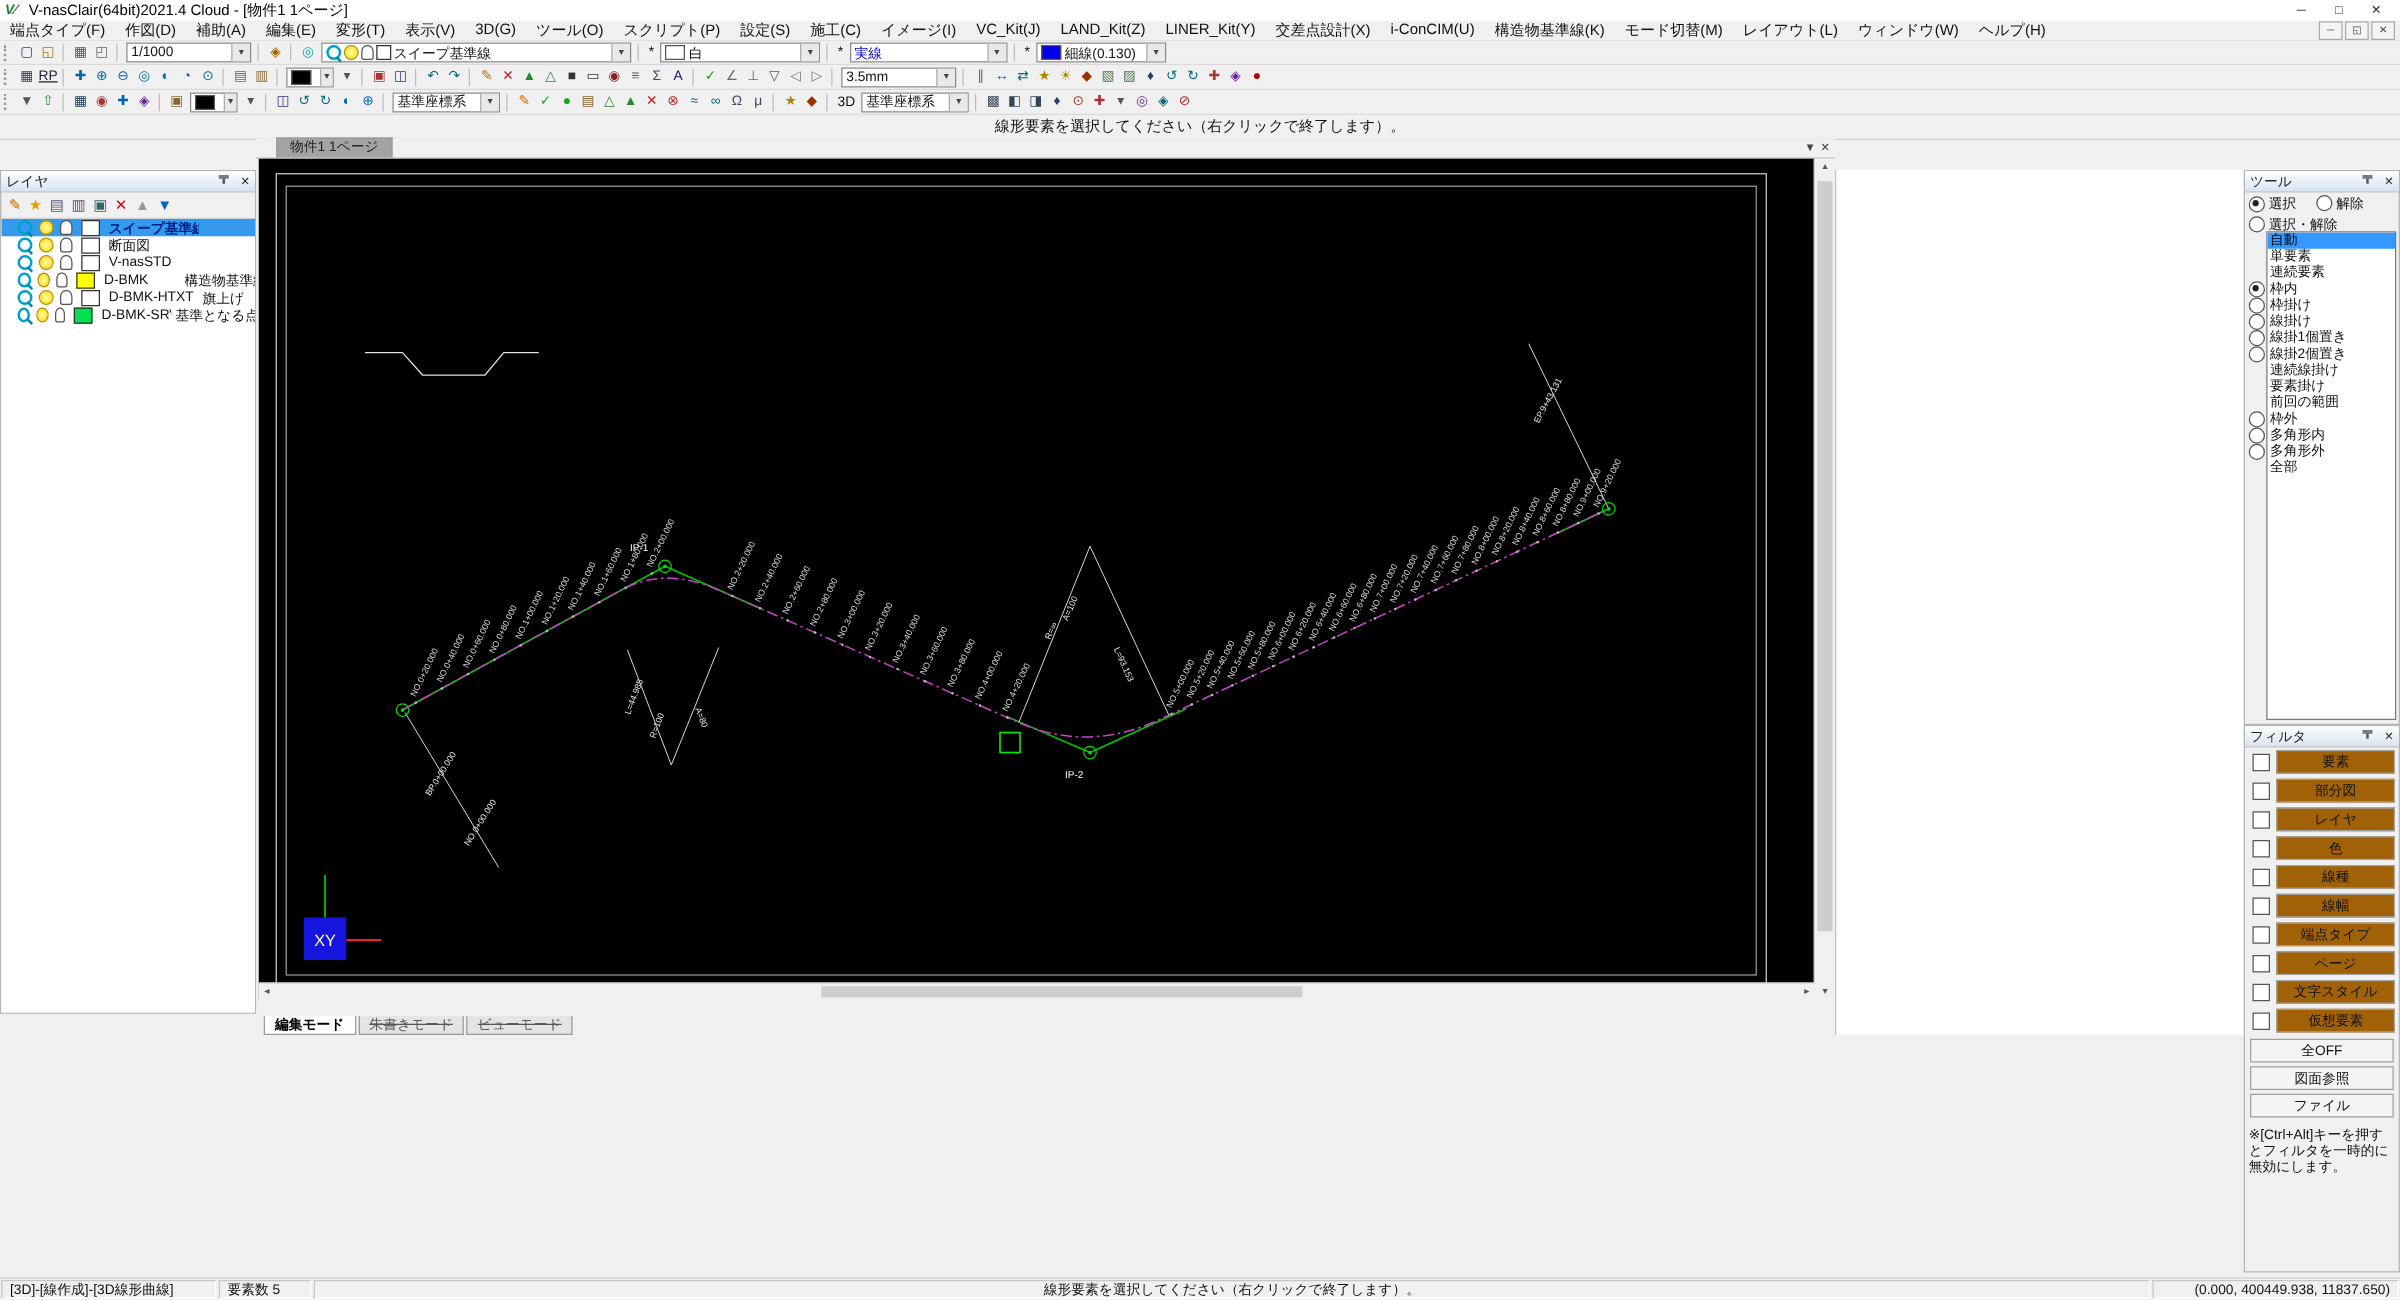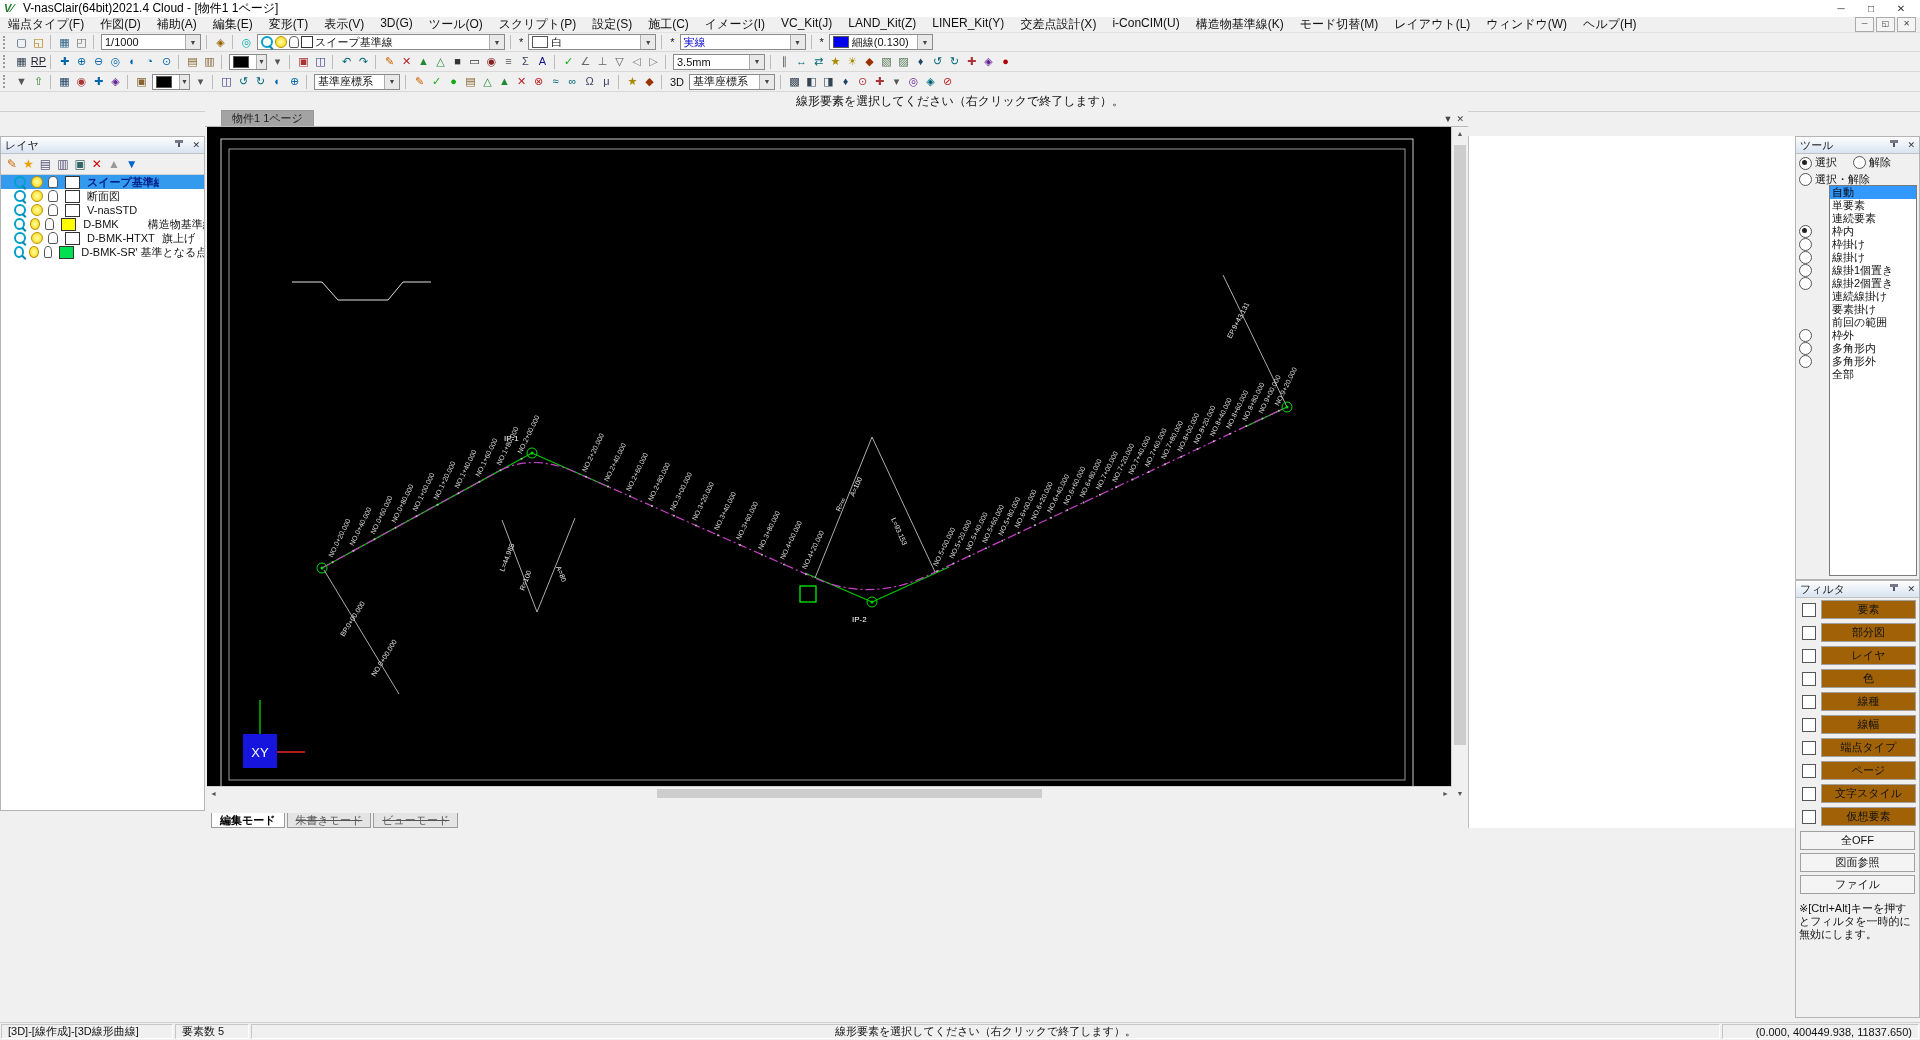--- a/index.html
+++ b/index.html
@@ -55,21 +55,21 @@
   .lswatch{width:13px;height:11px;border:1px solid #333;flex:none;margin-left:2px;}
   .lname{margin-left:4px;width:72px;overflow:hidden;}
   .ldesc{color:#111;overflow:hidden;}
   
   #tool-panel{left:1795px;top:136px;width:125px;height:444px;}
   .tp-row{display:flex;align-items:center;gap:2px;padding:1px 3px;font-size:11px;}
   .radio{width:11px;height:11px;border:1px solid #555;border-radius:50%;background:#fff;position:relative;flex:none;}
   .radio.on::after{content:"";position:absolute;left:2px;top:2px;width:5px;height:5px;border-radius:50%;background:#222;}
   .tp-body{position:absolute;left:2px;right:2px;top:48px;bottom:3px;display:flex;}
   #side-radio-col{width:15px;position:relative;flex:none;}
-  #tool-list{flex:1;background:#fff;border:1px solid #7a7a7a;overflow:hidden;font-size:11px;margin-left:16px;}
+  #tool-list{flex:1;background:#fff;border:1px solid #7a7a7a;overflow:hidden;font-size:11px;}
   .tli{height:13px;line-height:13px;padding-left:2px;white-space:nowrap;}
   .tli.sel{background:#3399ff;color:#000;}
   #filter-panel{left:1795px;top:580px;width:125px;height:438px;}
   .frow{display:flex;align-items:center;gap:5px;padding:3px 3px 3px 6px;height:17px;box-sizing:content-box;}
   .chk{width:12px;height:12px;background:#fff;border:1px solid #555;flex:none;}
   .fbtn{flex:1;height:17px;border:1px solid #a0a0a0;background:#a16207;font-size:11px;display:flex;align-items:center;justify-content:center;}
   .wbtn2{margin:3px 4px;height:17px;border:1px solid #a0a0a0;background:#f4f4f4;font-size:11px;display:flex;align-items:center;justify-content:center;}
   .fnote{margin:8px 3px;font-size:11px;line-height:13px;color:#111;}
   
   #gap{position:absolute;left:1468px;top:136px;width:327px;height:692px;background:#ffffff;border-left:1px solid #c0c0c0;}

